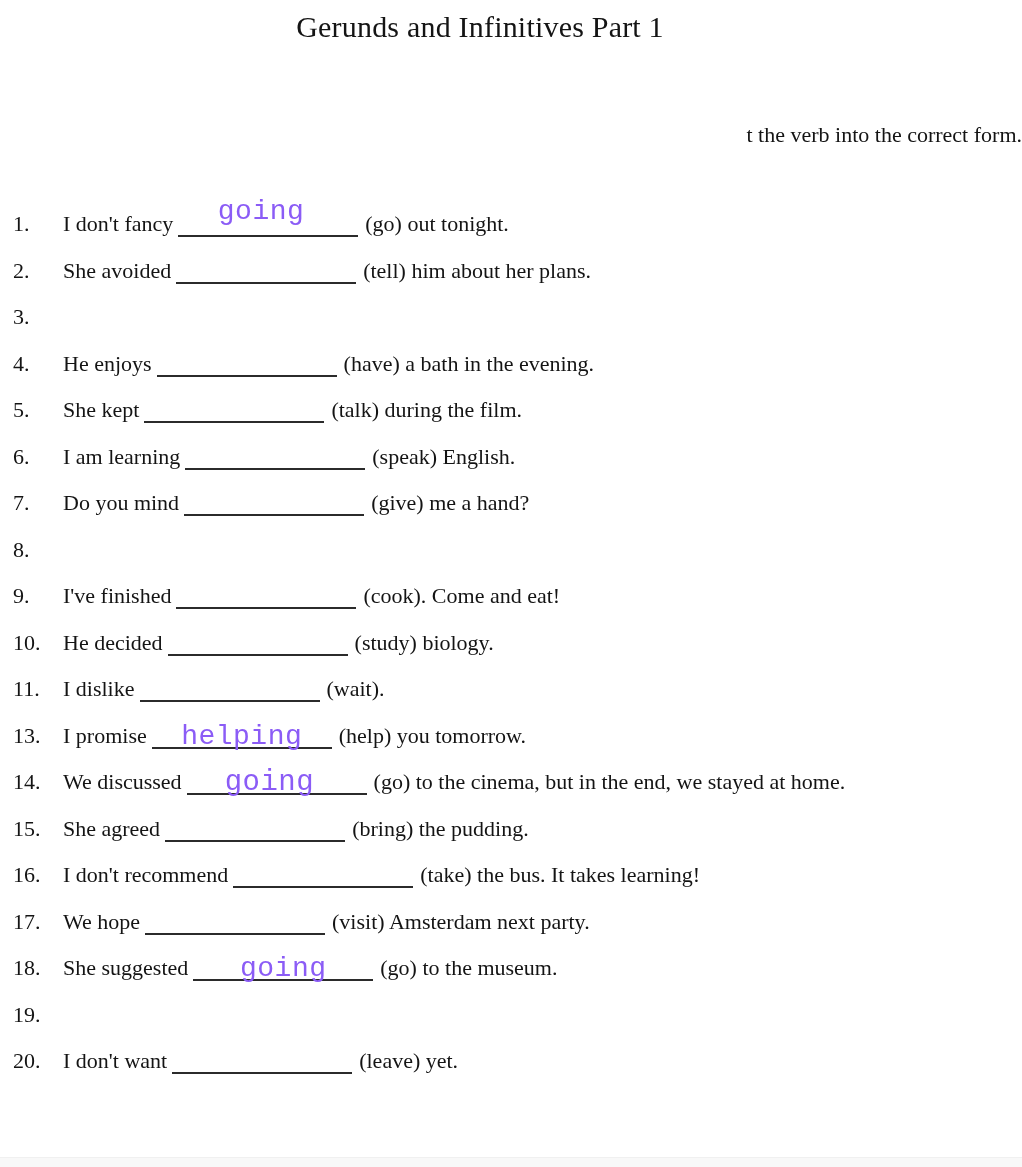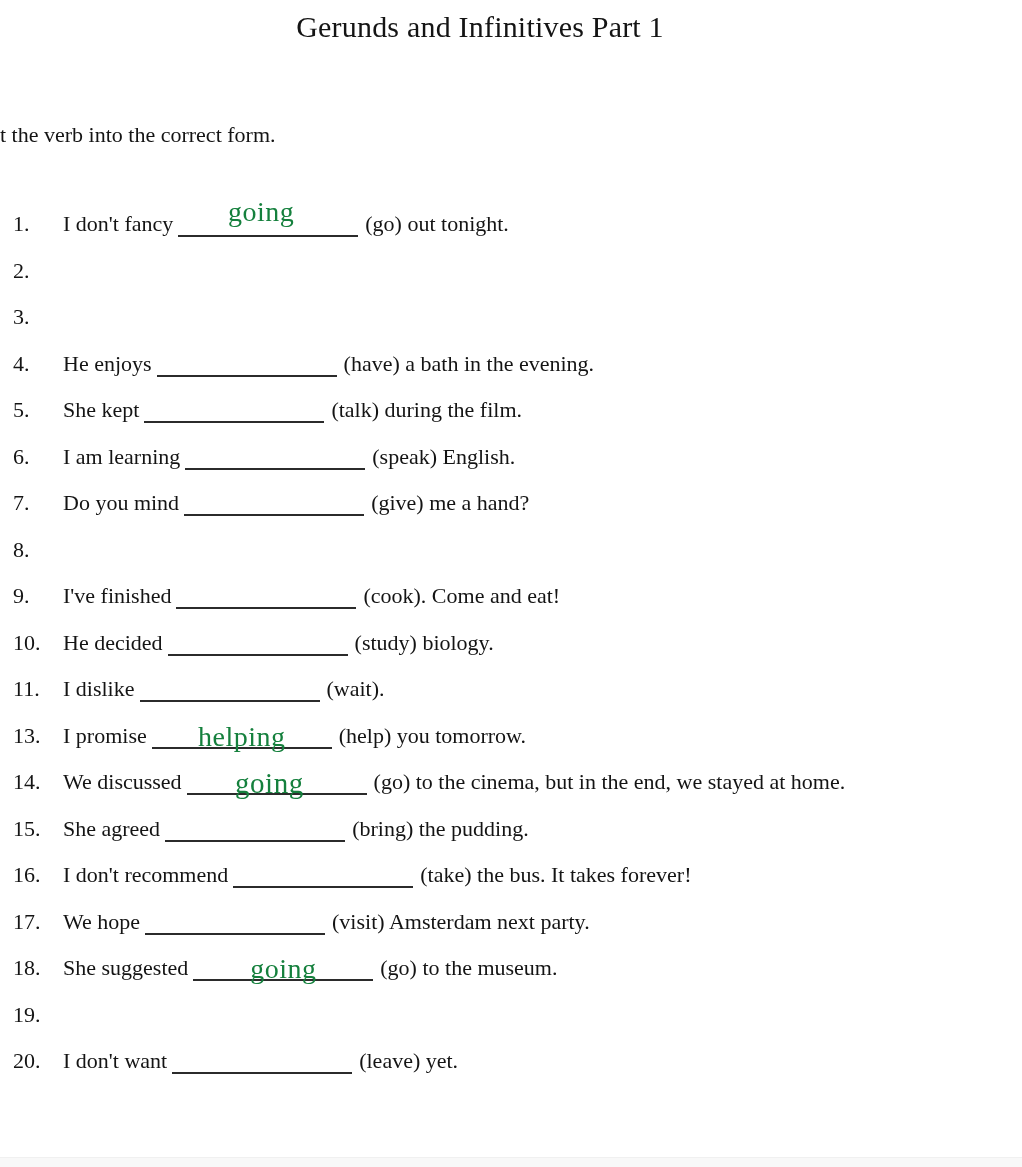--- a/index.html
+++ b/index.html
@@ -15,20 +15,21 @@
     font-size: 30px; font-weight: 400;
     text-align: center;
     margin: 8px 0 0 0;
     line-height: 38px;
     position: relative; left: -31px;
     letter-spacing: 0.2px;
   }
   .instruction {
     font-size: 22px; line-height: 26px;
     margin: 76px 0 0 0;
+    text-align: right;
   }
   .items {
     list-style: none;
     margin: 62px 0 0 0; padding: 0;
   }
   .item {
     height: 46.5px;
     display: flex; align-items: flex-start;
     padding-left: 13px;
     font-size: 22px; line-height: 28px;
@@ -41,23 +42,23 @@
     width: 180px; height: 20px;
     border-bottom: 2px solid #2b2b2b;
     vertical-align: -6px;
     position: relative;
     margin: 0 7px 0 5px;
   }
   .answer {
     position: absolute;
     left: 50%; transform: translateX(-50%);
     bottom: -4px;
-    font-family: Liberation Serif, serif;
+    font-family: Liberation Mono, monospace;
     font-size: 28px; line-height: 28px;
-    color: #15803d;
+    color: #8b5cf6;
     letter-spacing: 0.5px;
     white-space: nowrap;
   }
   .item:nth-child(1) .answer  { bottom: 9px;  left: 46%; }
   .item:nth-child(13) .answer { bottom: -4px; left: 46%; font-size: 29px; }
   .item:nth-child(14) .answer { bottom: -4px; left: 48%; }
   .item:nth-child(18) .answer { bottom: -3px; left: 47%; }
   .bottom-edge {
     position: absolute; left: 0; bottom: 0;
     width: 100%; height: 9px;
@@ -72,20 +73,21 @@
   <h1 class="title">Gerunds and Infinitives Part 1</h1>
   <p class="instruction">t the verb into the correct form.</p>
 
   <ol class="items">
     <li class="item">
       <span class="num">1.</span>
       <span class="sentence"><span>I don't fancy</span><span class="blank"><span class="answer">going</span></span><span>(go) out tonight.</span></span>
     </li>
     <li class="item">
       <span class="num">2.</span>
+      <span class="sentence"><span>She avoided</span><span class="blank"><span class="answer"></span></span><span>(tell) him about her plans.</span></span>
     </li>
     <li class="item">
       <span class="num">3.</span>
     </li>
     <li class="item">
       <span class="num">4.</span>
       <span class="sentence"><span>He enjoys</span><span class="blank"><span class="answer"></span></span><span>(have) a bath in the evening.</span></span>
     </li>
     <li class="item">
       <span class="num">5.</span>
@@ -121,21 +123,21 @@
     <li class="item">
       <span class="num">14.</span>
       <span class="sentence"><span>We discussed</span><span class="blank"><span class="answer">going</span></span><span>(go) to the cinema, but in the end, we stayed at home.</span></span>
     </li>
     <li class="item">
       <span class="num">15.</span>
       <span class="sentence"><span>She agreed</span><span class="blank"><span class="answer"></span></span><span>(bring) the pudding.</span></span>
     </li>
     <li class="item">
       <span class="num">16.</span>
-      <span class="sentence"><span>I don't recommend</span><span class="blank"><span class="answer"></span></span><span>(take) the bus. It takes forever!</span></span>
+      <span class="sentence"><span>I don't recommend</span><span class="blank"><span class="answer"></span></span><span>(take) the bus. It takes learning!</span></span>
     </li>
     <li class="item">
       <span class="num">17.</span>
       <span class="sentence"><span>We hope</span><span class="blank"><span class="answer"></span></span><span>(visit) Amsterdam next party.</span></span>
     </li>
     <li class="item">
       <span class="num">18.</span>
       <span class="sentence"><span>She suggested</span><span class="blank"><span class="answer">going</span></span><span>(go) to the museum.</span></span>
     </li>
     <li class="item">

